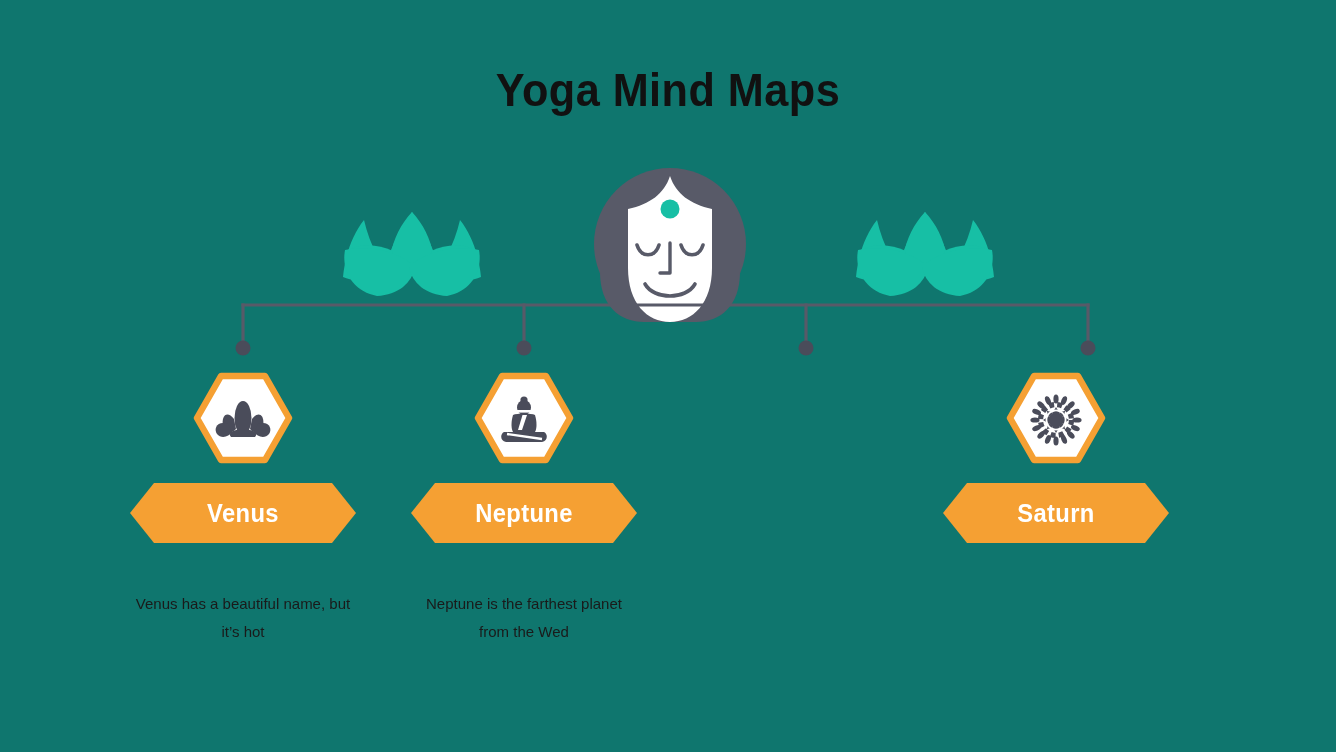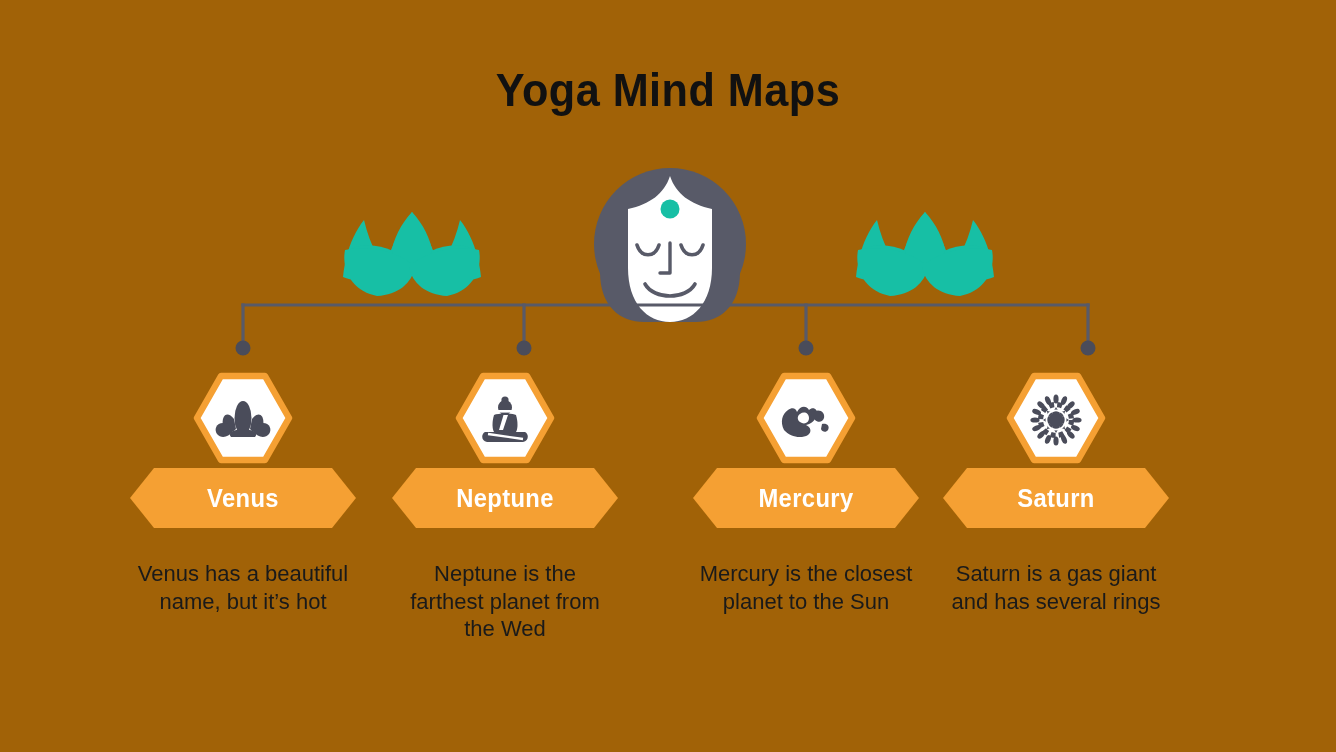--- a/index.html
+++ b/index.html
@@ -13,21 +13,21 @@
     height: 752px;
     position: relative;
     overflow: hidden;
     font-family: "Liberation Sans", sans-serif;
     -webkit-font-smoothing: antialiased;
   }
 
   .slide {
     position: absolute;
     inset: 0;
-    background: #a16207;
+    background: #0f766e;
   }
 
   
   .title {
     position: absolute;
     top: 64px;
     left: 0;
     width: 1336px;
     text-align: center;
     font-family: "Liberation Sans Narrow", "Liberation Sans", sans-serif;
@@ -75,21 +75,21 @@
   }
   .hex-icon {
     position: absolute;
     left: 50%;
     top: 0;
     transform: translateX(-50%);
   }
 
   .banner {
     position: relative;
-    margin: 0 auto;
+    margin: 15px auto;
     width: 226px;
     height: 75px;
   }
   .banner-label {
     position: absolute;
     left: 0;
     top: 0;
     width: 226px;
     height: 60px;
     line-height: 60px;
@@ -100,28 +100,28 @@
     color: #ffffff;
     letter-spacing: 0.4px;
     transform: scaleX(0.95);
   }
 
   .desc {
     margin: 0 auto;
     padding-top: 17px;
     width: 220px;
     font-family: "Liberation Sans", sans-serif;
-    font-size: 22px;
+    font-size: 15px;
     line-height: 27.5px;
     color: #1a1a1a;
     text-align: center;
   }
 
   .node-0 { left: 102px; }
-  .node-1 { left: 364px; }
+  .node-1 { left: 383px; }
   .node-2 { left: 665px; }
   .node-3 { left: 915px; }
 </style>
 </head>
 <body>
 
 <div class="slide">
 
   <div class="title">Yoga Mind Maps</div>
 
@@ -290,50 +290,20 @@
     </div>
     <div class="banner">
       <svg width="226" height="60" viewBox="0 0 226 60" xmlns="http://www.w3.org/2000/svg">
         <polygon points="24,0 202,0 226,30 202,60 24,60 0,30" fill="#F5A033"></polygon>
       </svg>
       <div class="banner-label">Neptune</div>
     </div>
     <div class="desc">Neptune is the farthest planet from the Wed</div>
   </div>
 
-  <div class="node node-2">
-    <div class="node-hex-wrap">
-      <svg class="hex-icon" width="100" height="96" viewBox="0 0 100 96" xmlns="http://www.w3.org/2000/svg">
-        <polygon points="28,6 72,6 96,48 72,90 28,90 4,48" fill="#ffffff" stroke="#F5A033" stroke-width="6.5" stroke-linejoin="round"></polygon>
-        <g fill="#4A4C5A" transform="translate(50,50)">
-
-          <path d="M-22 10
-                   C -26 2, -24 -6, -18 -10
-                   C -14 -13, -10 -12, -9 -8
-                   C -6 -14, 0 -15, 3 -10
-                   C 7 -14, 12 -11, 11 -5
-                   C 10 0, 5 4, 0 5
-                   C 5 7, 6 12, 2 15
-                   C -5 19, -16 17, -22 10 Z"></path>
-
-          <path d="M-6 -6 C -2 -9, 3 -7, 3 -2 C 3 3, -2 5, -6 2 C -9 0, -9 -4, -6 -6 Z" fill="#ffffff"></path>
-
-          <path d="M9 -9 C 15 -11, 19 -7, 18 -2 C 17 2, 12 3, 9 0 Z"></path>
-          <path d="M16 4 C 21 3, 24 6, 22 10 C 20 13, 16 12, 15 9 Z"></path>
-        </g>
-      </svg>
-    </div>
-    <div class="banner">
-      <svg width="226" height="60" viewBox="0 0 226 60" xmlns="http://www.w3.org/2000/svg">
-        <polygon points="24,0 202,0 226,30 202,60 24,60 0,30" fill="#F5A033"></polygon>
-      </svg>
-      <div class="banner-label">Mercury</div>
-    </div>
-    <div class="desc">Mercury is the closest planet to the Sun</div>
-  </div>
 
   <div class="node node-3">
     <div class="node-hex-wrap">
       <svg class="hex-icon" width="100" height="96" viewBox="0 0 100 96" xmlns="http://www.w3.org/2000/svg">
         <polygon points="28,6 72,6 96,48 72,90 28,90 4,48" fill="#ffffff" stroke="#F5A033" stroke-width="6.5" stroke-linejoin="round"></polygon>
         <g transform="translate(50,50)">
 
           <g fill="#4A4C5A">
             <g>
                 <ellipse cx="0" cy="-21" rx="2.6" ry="4.6"></ellipse>
@@ -418,16 +388,15 @@
           <circle cx="0" cy="0" r="9.6" fill="none" stroke="#ffffff" stroke-width="1.8"></circle>
         </g>
       </svg>
     </div>
     <div class="banner">
       <svg width="226" height="60" viewBox="0 0 226 60" xmlns="http://www.w3.org/2000/svg">
         <polygon points="24,0 202,0 226,30 202,60 24,60 0,30" fill="#F5A033"></polygon>
       </svg>
       <div class="banner-label">Saturn</div>
     </div>
-    <div class="desc">Saturn is a gas giant and has several rings</div>
   </div>
 
 </div>
 
 </body></html>

